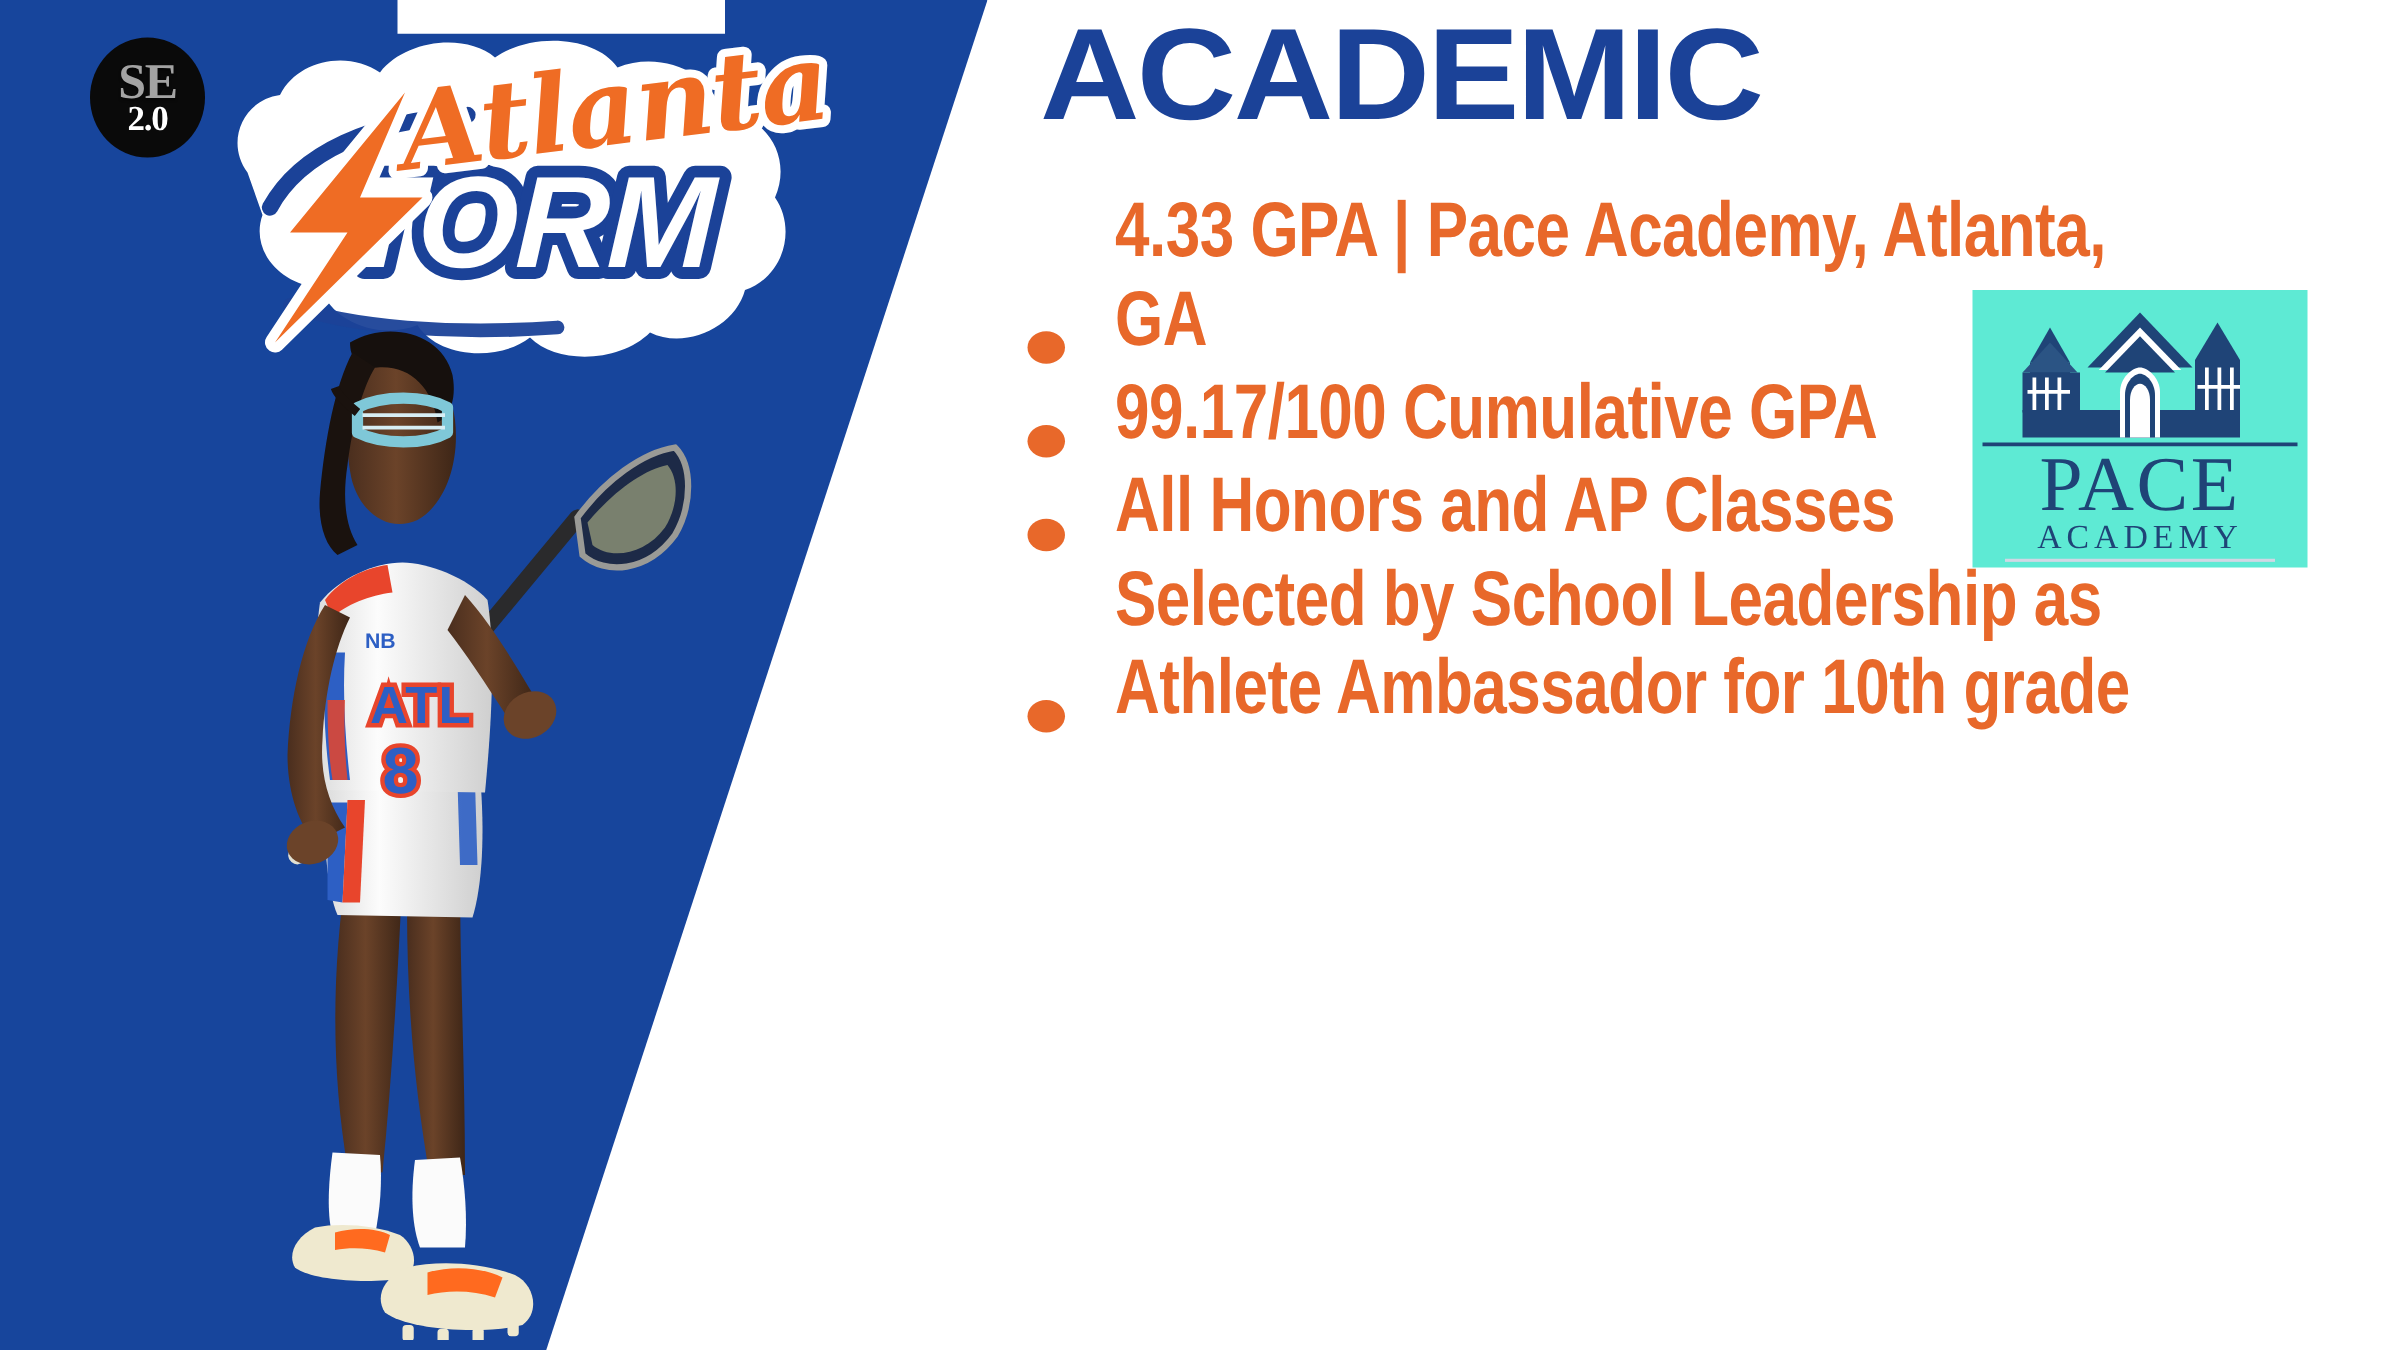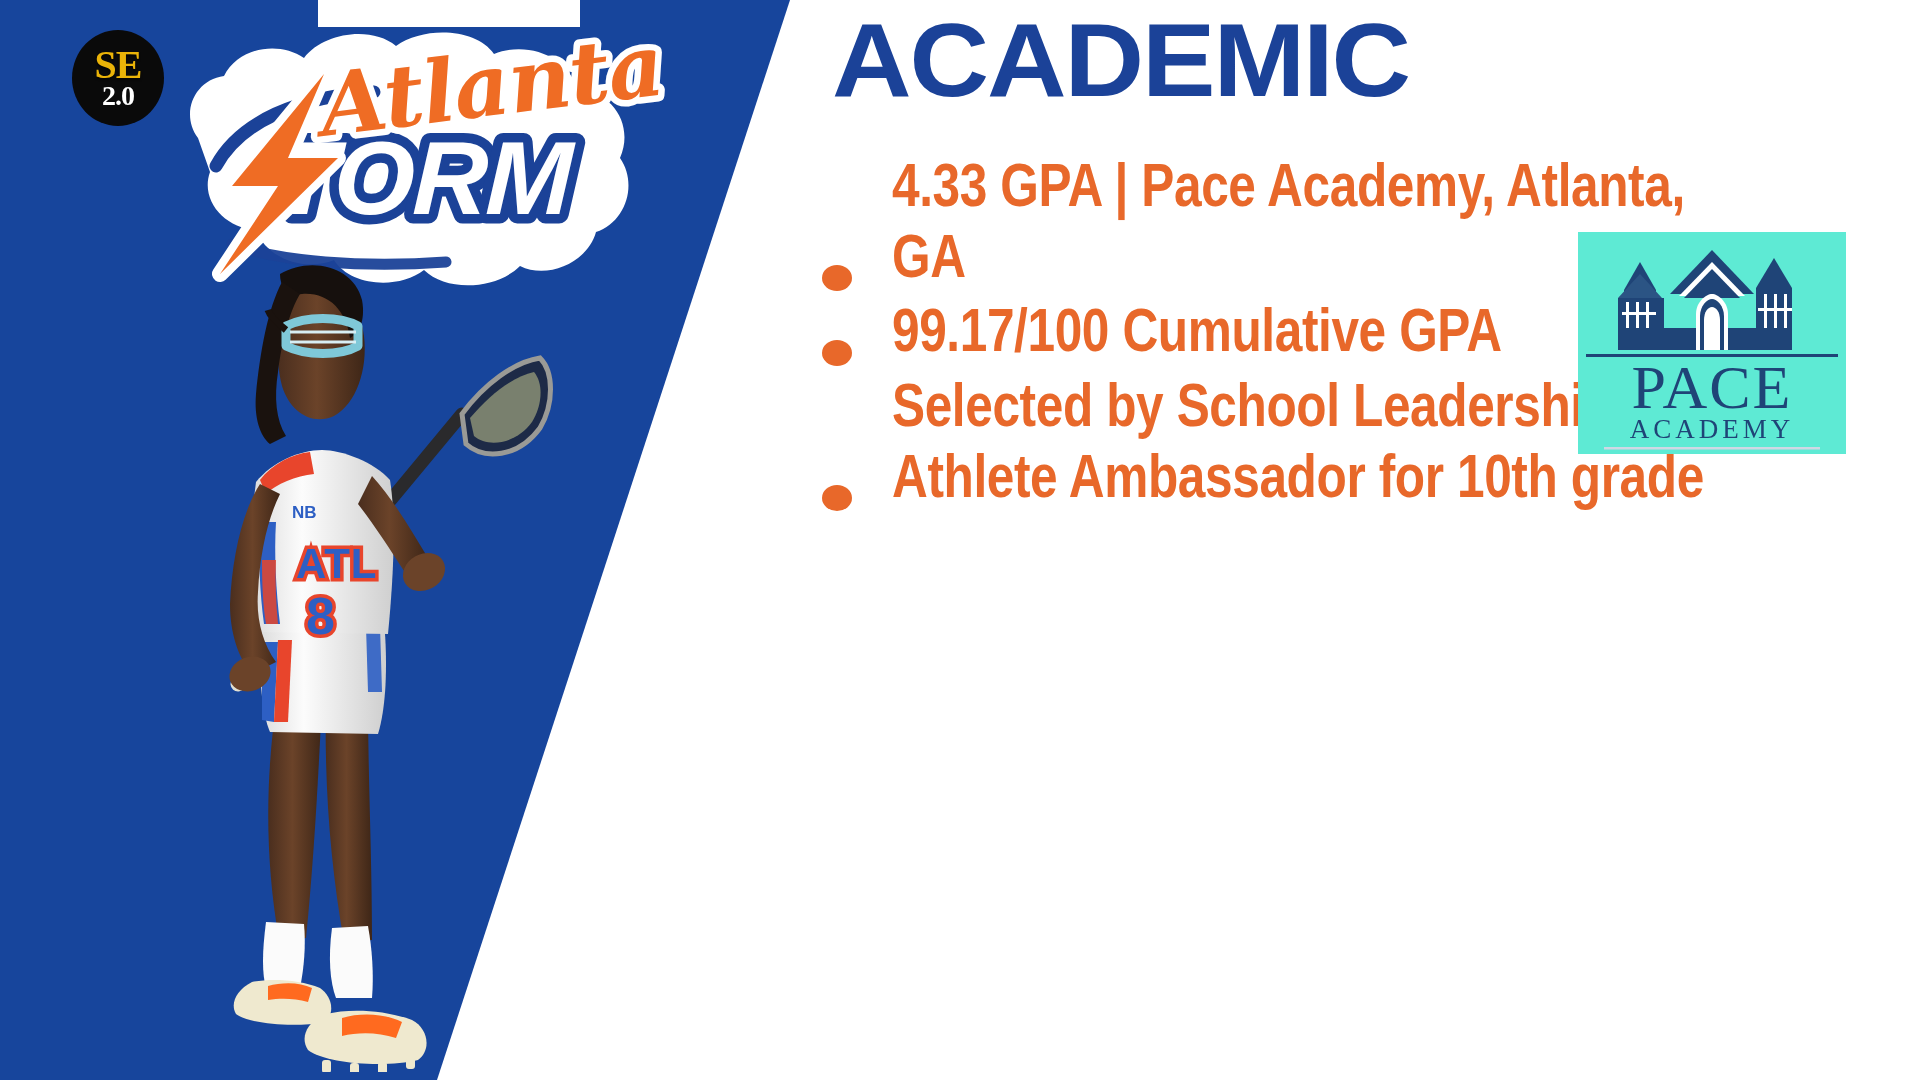--- a/index.html
+++ b/index.html
@@ -43,21 +43,21 @@
     left:72px; top:30px;
     width:92px; height:96px;
     background:#0a0a0a;
     border-radius:50%;
     z-index:6;
     display:flex; flex-direction:column;
     align-items:center; justify-content:center;
     line-height:0.86;
   }
   .se-badge .se-line1 {
-    color:#eab308;
+    color:#a3a3a3;
     font-family:"Liberation Serif", serif;
     font-weight:bold;
     font-size:40px;
     letter-spacing:-1px;
     text-shadow:0 2px 2px rgba(0,0,0,.6);
   }
   .se-badge .se-line2 {
     color:#ffffff;
     font-family:"Liberation Serif", serif;
     font-weight:bold;
@@ -315,20 +315,24 @@
       <li class="bullet-item">
         <span class="bullet-dot"></span>
         <span class="bullet-text">4.33 GPA | Pace Academy, Atlanta, GA</span>
       </li>
 
       <li class="bullet-item">
         <span class="bullet-dot"></span>
         <span class="bullet-text">99.17/100 Cumulative GPA</span>
       </li>
 
+      <li class="bullet-item">
+        <span class="bullet-dot"></span>
+        <span class="bullet-text">All Honors and AP Classes</span>
+      </li>
 
       <li class="bullet-item">
         <span class="bullet-dot"></span>
         <span class="bullet-text">Selected by School Leadership as Athlete Ambassador for 10th grade</span>
       </li>
 
 
     </ul>
   </div>
 

